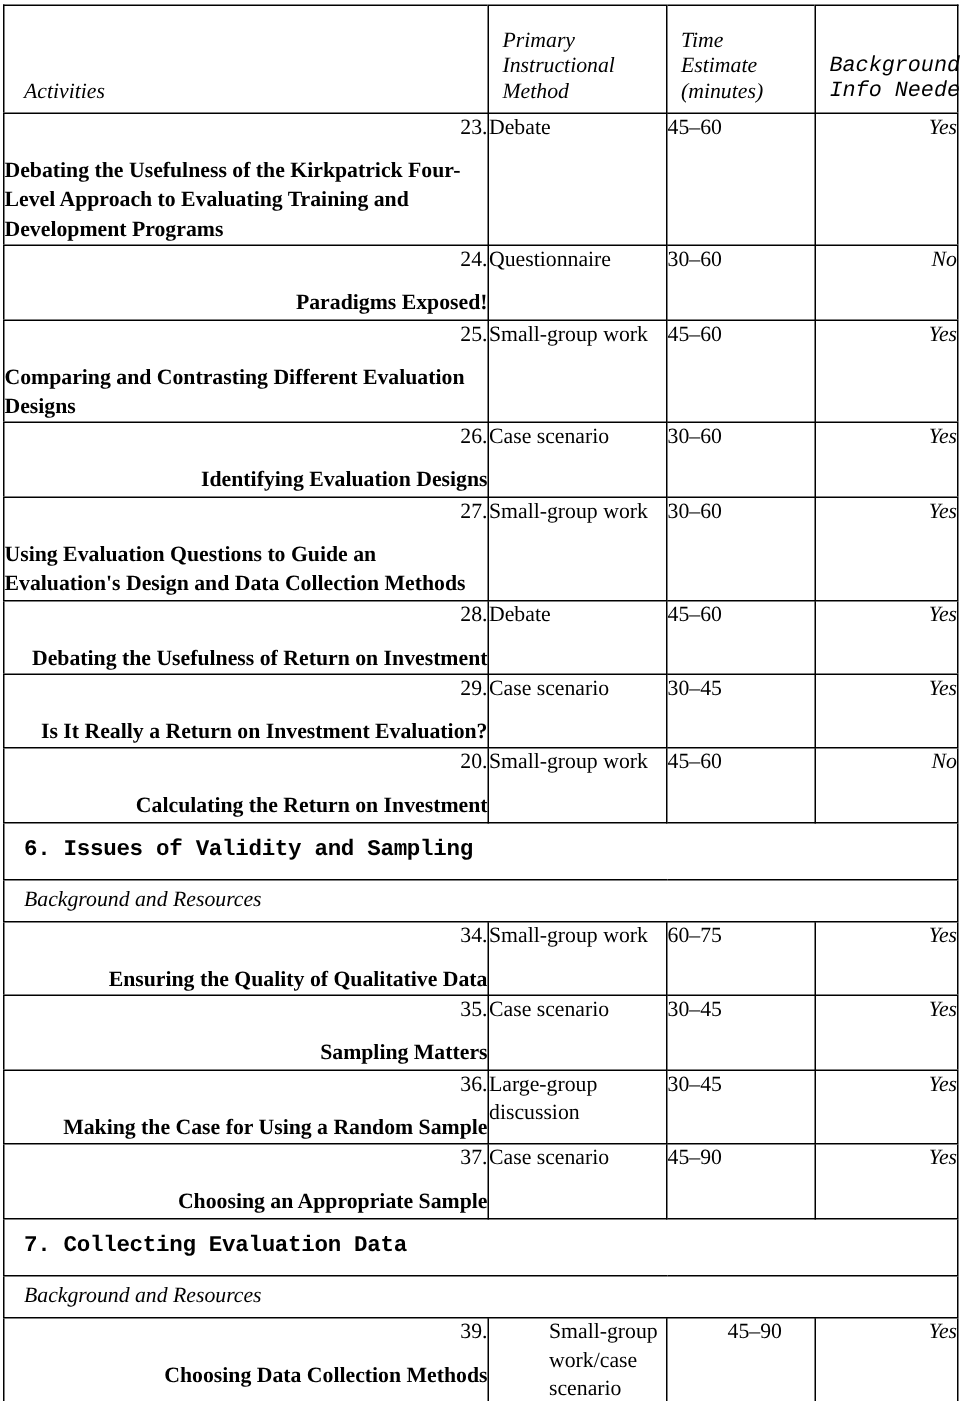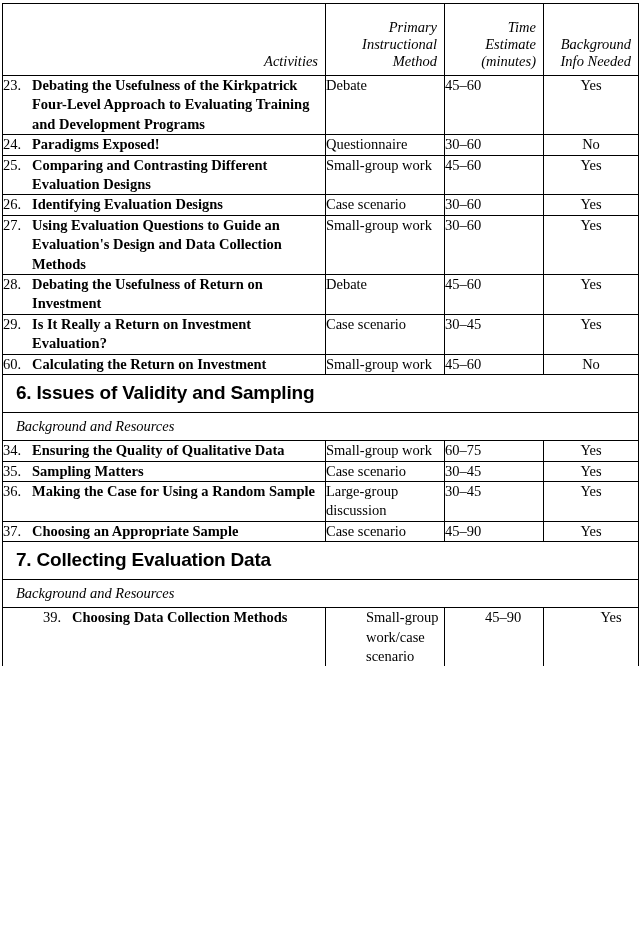--- a/index.html
+++ b/index.html
@@ -49,65 +49,67 @@
   
   tr.header-row td {
     vertical-align: bottom;
     font-style: italic;
     font-size: 14.5px;
     line-height: 17px;
     padding: 6px 7px 5px 9px;
     height: 60px;
   }
   tr.header-row td.h-act { padding-left: 13px; }
-  tr.header-row td.h-bg  { padding-left: 9px; }
-  .hdr-line { display: block; white-space: nowrap; text-align: right; }
+  tr.header-row td.h-bg  { padding-left: 9px; font-family: Liberation Mono, monospace; }
+  .hdr-line { display: block; white-space: nowrap; }
 
   
   tr.data-row td {
     font-size: 14.5px;
     line-height: 19.4px;
   }
 
   td.cell-activity {
     padding: 6px 8px 7px 14px;
   }
   .act-wrap {
     display: flex;
-    align-items: flex-start;
+    align-items: flex-end;
+    flex-direction: column;
   }
   .act-num {
     flex: 0 0 29px;
     white-space: nowrap;
   }
   .act-title {
     flex: 1 1 auto;
     font-weight: bold;
   }
 
   td.cell-method {
     padding: 6px 6px 7px 8px;
   }
   td.cell-time {
     padding: 6px 6px 7px 9px;
   }
   td.cell-bg {
     padding: 6px 6px 7px 6px;
-    text-align: center;
+    text-align: right;
+    font-style: italic;
   }
 
   
   tr.section-row td {
     padding: 6px 6px 7px 13px;
     border-right: none;
   }
   .section-title {
-    font-family: Liberation Sans, sans-serif;
+    font-family: Liberation Mono, monospace;
     font-weight: bold;
-    font-size: 19px;
+    font-size: 15px;
     line-height: 24px;
     letter-spacing: -0.2px;
   }
 
   
   tr.subsection-row td {
     padding: 4px 6px 5px 13px;
     border-right: none;
   }
   .subsection-title {
@@ -226,21 +228,21 @@
               <span class="act-title">Is It Really a Return on Investment Evaluation?</span>
             </div>
           </td>
           <td class="cell-method">Case scenario</td>
           <td class="cell-time">30–45</td>
           <td class="cell-bg">Yes</td>
         </tr>
         <tr class="data-row">
           <td class="cell-activity">
             <div class="act-wrap">
-              <span class="act-num">60.</span>
+              <span class="act-num">20.</span>
               <span class="act-title">Calculating the Return on Investment</span>
             </div>
           </td>
           <td class="cell-method">Small-group work</td>
           <td class="cell-time">45–60</td>
           <td class="cell-bg">No</td>
         </tr>
         <tr class="section-row">
           <td colspan="4"><span class="section-title">6. Issues of Validity and Sampling</span></td>
         </tr>

